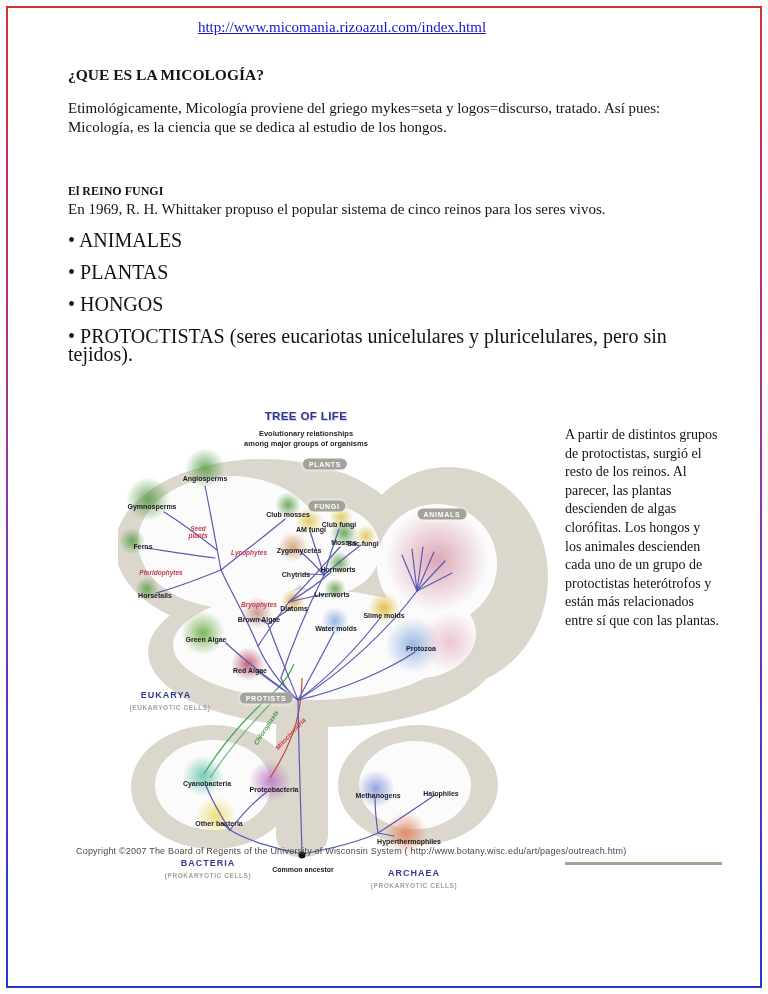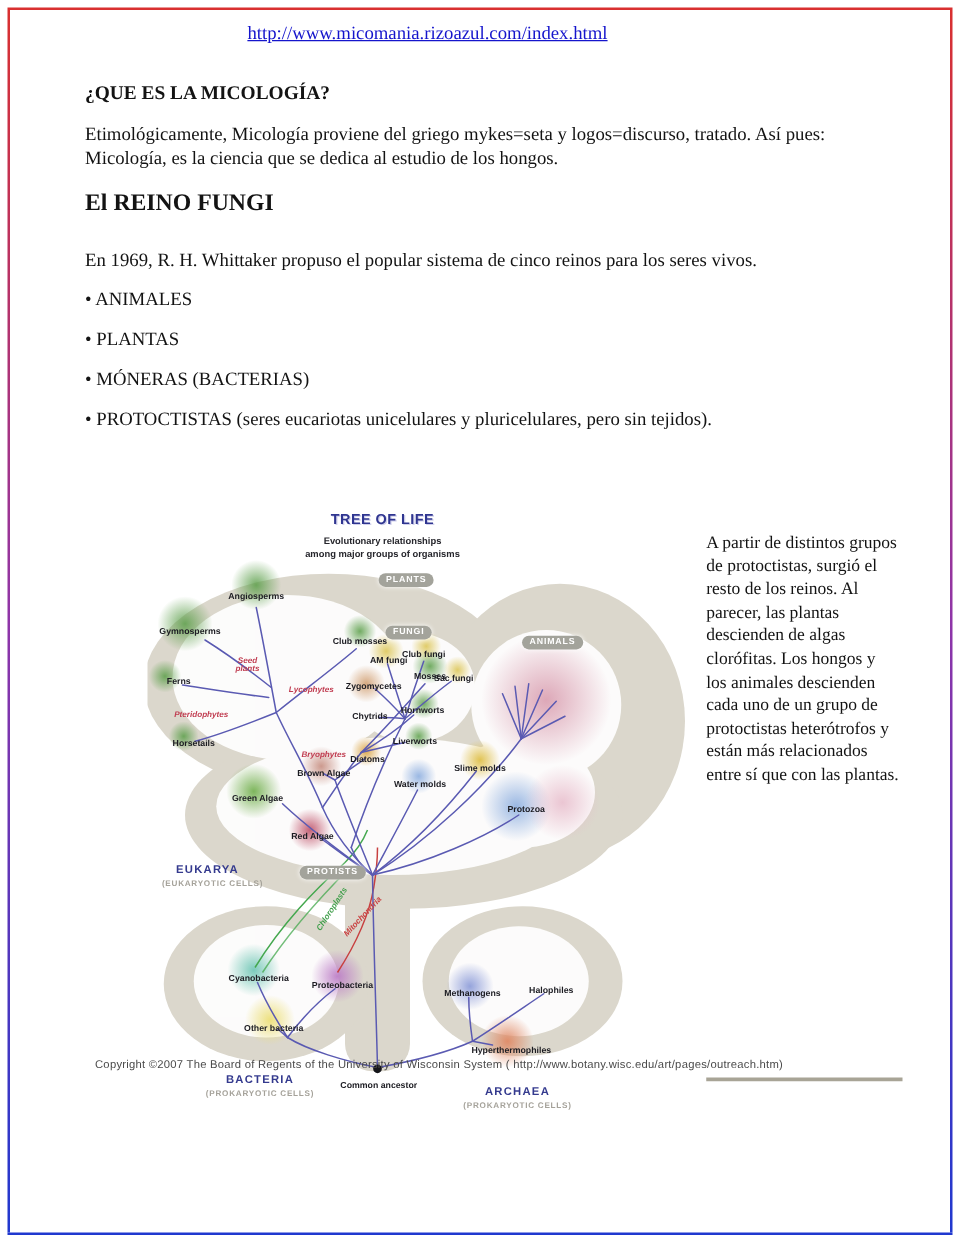--- a/index.html
+++ b/index.html
@@ -4,23 +4,23 @@
 <style>
   html,body{margin:0;padding:0;background:#fff;}
   body{width:768px;height:994px;position:relative;overflow:hidden;
        font-family:"Liberation Serif",serif;color:#131313;}
   .abs{position:absolute;}
   
   .url{top:19px;left:0;width:684px;text-align:center;font-size:15px;}
   .url a{color:#1515cc;text-decoration:underline;cursor:pointer;}
   .h1{top:66px;left:68px;font-size:15.5px;font-weight:bold;}
   .p1{top:99px;left:68px;width:652px;font-size:15px;line-height:19px;}
-  .h2{top:152px;left:68px;font-size:19px;font-weight:bold;}
+  .h2{top:184px;left:68px;font-size:12px;font-weight:bold;}
   .p2{top:200px;left:68px;width:660px;font-size:15px;line-height:19px;}
-  .bullets{top:231px;left:68px;width:660px;font-size:15px;}
+  .bullets{top:231px;left:68px;width:660px;font-size:20px;}
   .bullets div{margin-bottom:14px;line-height:18px;}
   
   .rcol{top:426px;left:565px;width:155px;font-size:14px;line-height:18.6px;}
   .rcol p{margin:0 0 14px 0;}
   .divider{top:862px;left:565px;width:157px;height:3px;background:#a8a496;}
   .copyright{top:846px;left:76px;font-family:"Liberation Sans",sans-serif;
              font-size:9px;color:#4a4a4a;letter-spacing:.2px;white-space:nowrap;}
   
   .fig{top:402px;left:118px;width:430px;height:500px;}
   .fig .tx{position:absolute;transform:translate(-50%,-50%);
@@ -57,21 +57,21 @@
 </div>
 
 <div class="abs h1">¿QUE ES LA MICOLOGÍA?</div>
 <div class="abs p1">Etimológicamente, Micología proviene del griego mykes=seta y logos=discurso, tratado. Así pues: Micología, es la ciencia que se dedica al estudio de los hongos.</div>
 <div class="abs h2">El REINO FUNGI</div>
 <div class="abs p2">En 1969, R. H. Whittaker propuso el popular sistema de cinco reinos para los seres vivos.</div>
 
 <div class="abs bullets">
   <div>• ANIMALES</div>
   <div>• PLANTAS</div>
-  <div>• MÓNERAS (BACTERIAS)</div>
+  <div>• HONGOS</div>
   <div>• PROTOCTISTAS (seres eucariotas unicelulares y pluricelulares, pero sin tejidos).</div>
 </div>
 
 <div class="abs fig">
   <svg width="430" height="500" viewBox="0 0 430 500">
     <defs>
       <filter id="b4" x="-40%" y="-40%" width="180%" height="180%">
           <feGaussianBlur stddev="4"></feGaussianBlur>
         </filter>
       <filter id="b7" x="-60%" y="-60%" width="220%" height="220%">

